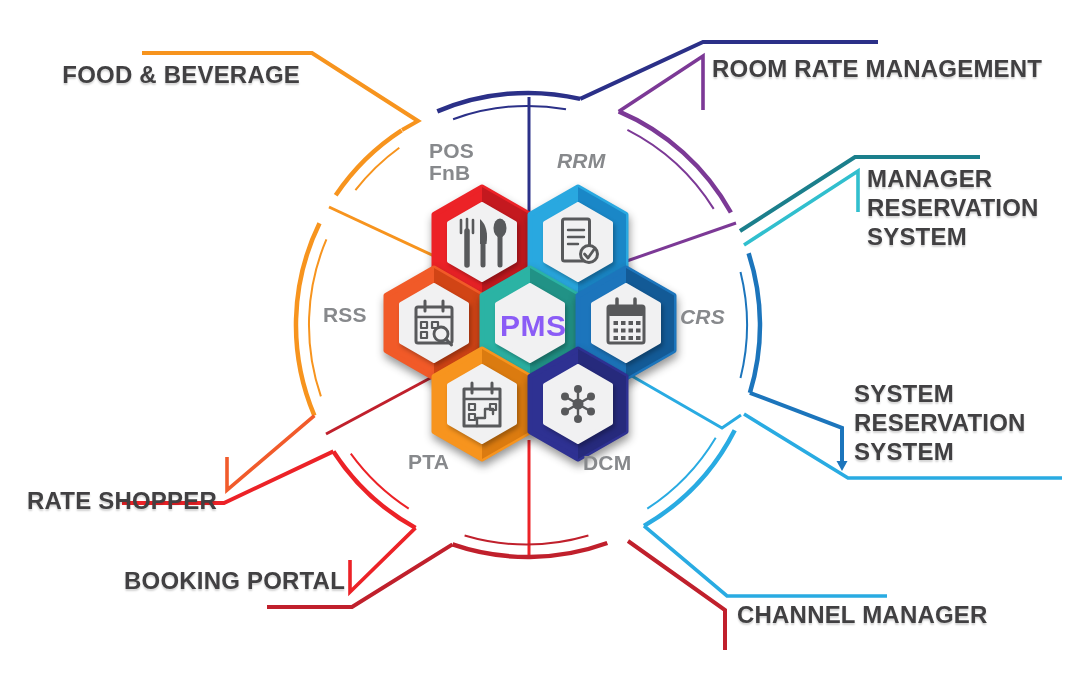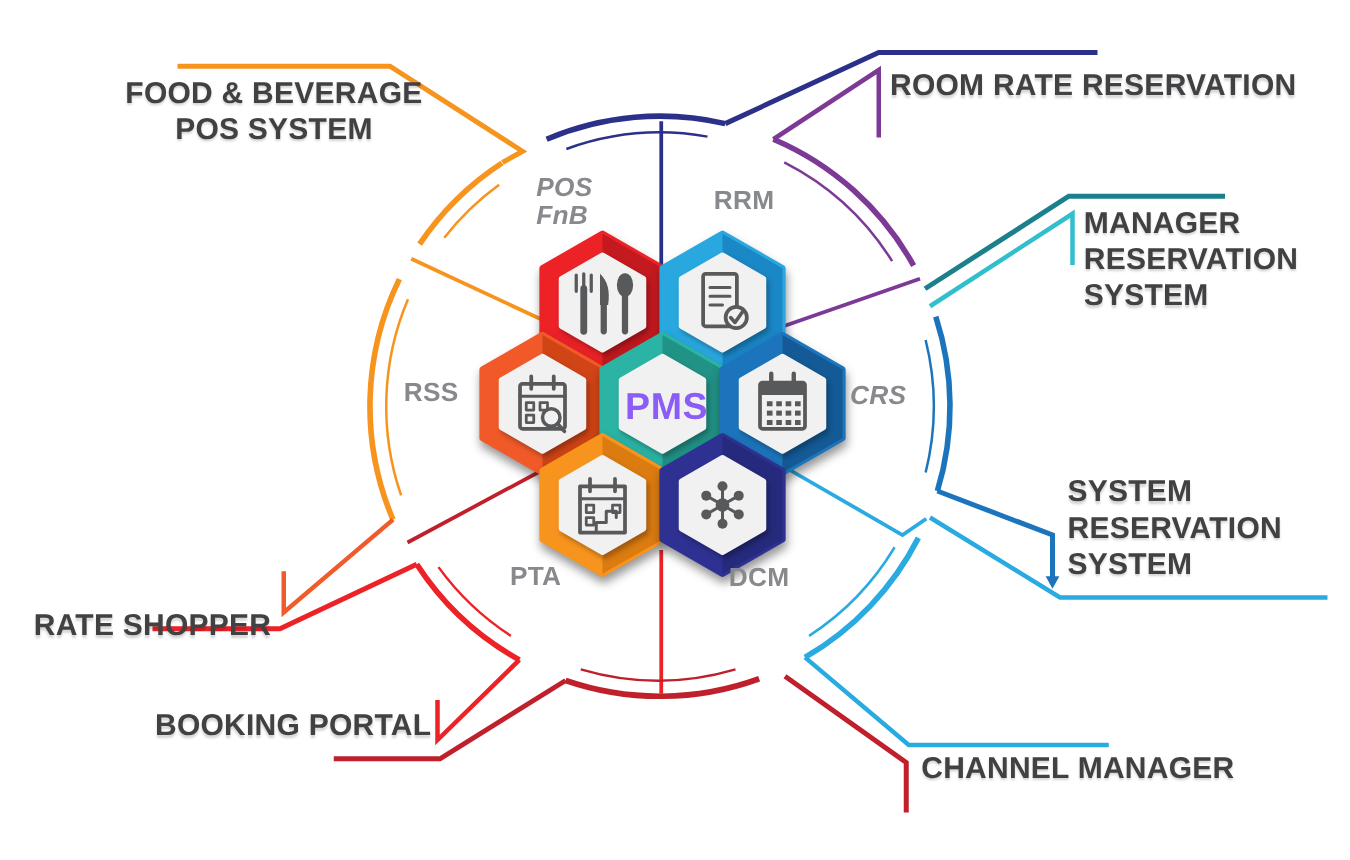--- a/index.html
+++ b/index.html
@@ -189,27 +189,26 @@
         <circle class="icf" cx="578" cy="419" r="4"></circle>
         <circle class="icf" cx="565" cy="411.5" r="4"></circle>
         <circle class="icf" cx="565" cy="396.5" r="4"></circle>
       </g>
     </g>
   </g>
 </svg>
 
 <div class="pms-label">PMS</div>
 
-<div class="outer-label" style="right:742px;top:60px;text-align:center;">
+<div class="outer-label" style="right:780px;top:60px;text-align:left;">
   <div>FOOD &amp; BEVERAGE</div>
-  <div>POS SYSTEM</div>
 </div>
 
 <div class="outer-label" style="left:712px;top:54px;">
-  <div>ROOM RATE RESERVATION</div>
+  <div>ROOM RATE MANAGEMENT</div>
 </div>
 
 <div class="outer-label" style="left:867px;top:164px;">
   <div>MANAGER</div>
   <div>RESERVATION</div>
   <div>SYSTEM</div>
 </div>
 
 <div class="outer-label" style="left:854px;top:379px;">
   <div>SYSTEM</div>
@@ -222,23 +221,23 @@
 </div>
 
 <div class="outer-label" style="left:737px;top:600px;">
   <div>CHANNEL MANAGER</div>
 </div>
 
 <div class="outer-label" style="left:27px;top:471px;margin-top:15px;">
   <div>RATE SHOPPER</div>
 </div>
 
-<div class="inner-label" style="left:429px;top:140px;font-style:italic;">
+<div class="inner-label" style="left:429px;top:140px;">
   <div>POS</div>
   <div>FnB</div>
 </div>
-<div class="inner-label" style="left:571px;top:150px;">RRM</div>
+<div class="inner-label" style="left:557px;top:150px;font-style:italic;">RRM</div>
 <div class="inner-label" style="left:323px;top:304px;">RSS</div>
 <div class="inner-label" style="left:680px;top:306px;font-style:italic;">CRS</div>
 <div class="inner-label" style="left:408px;top:451px;">PTA</div>
 <div class="inner-label" style="left:583px;top:452px;">DCM</div>
 
 </div>
 
 </body></html>

